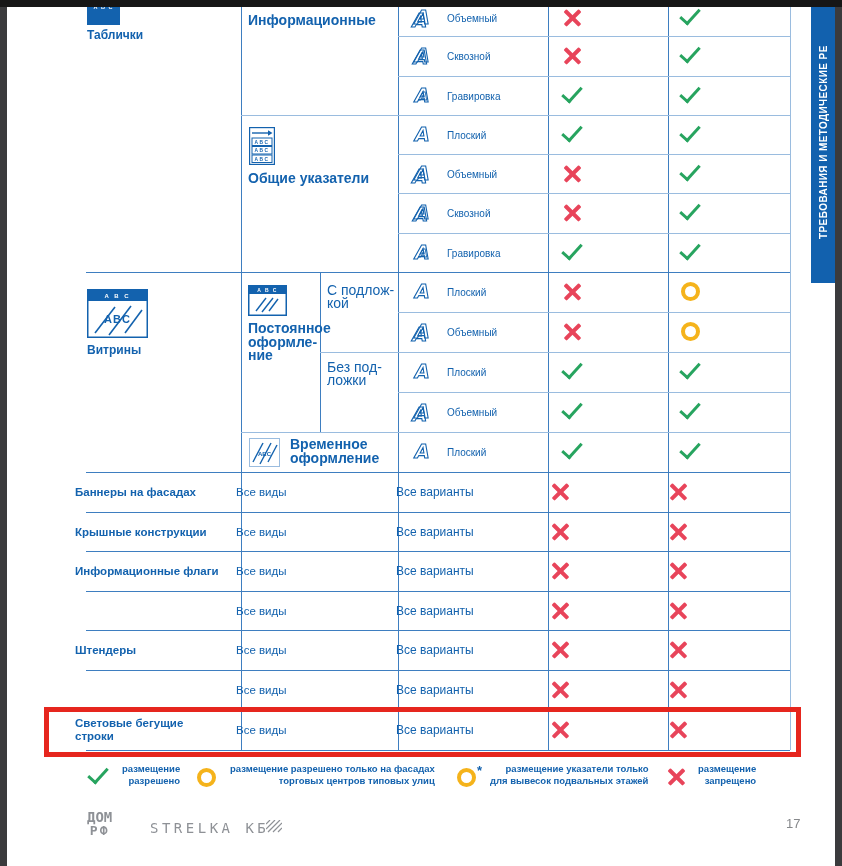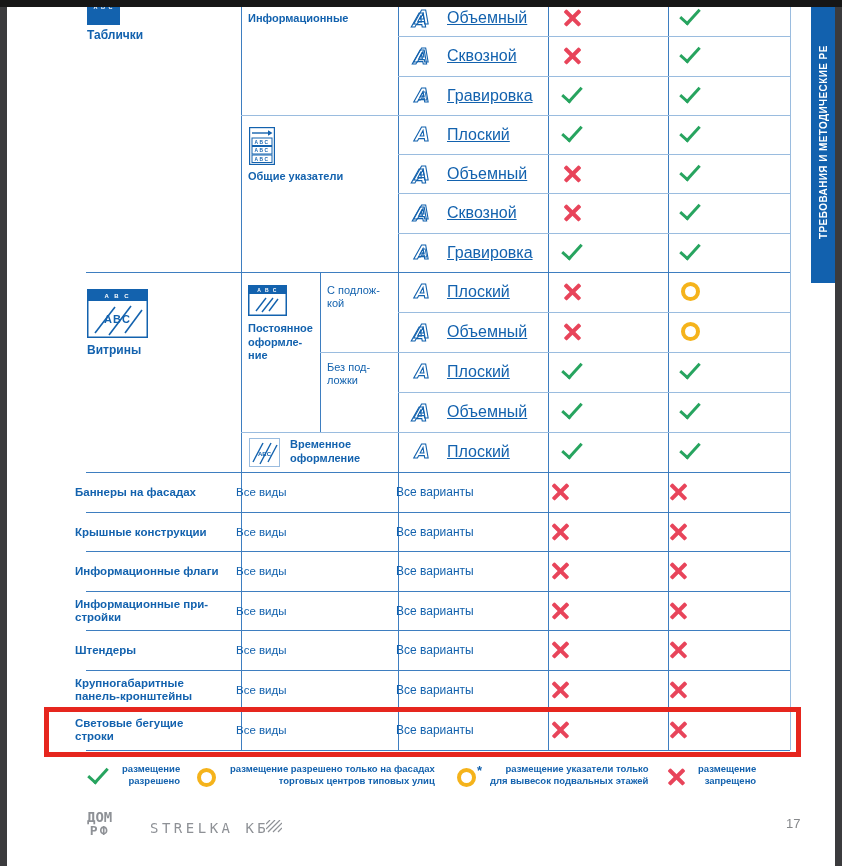--- a/index.html
+++ b/index.html
@@ -23,21 +23,21 @@
   .hl{position:absolute;height:1px;}
   .vl{position:absolute;width:1px;}
   .tone-l{background:var(--lblue);}
   .tone-d{background:var(--mblue);}
   
   .vrow{position:absolute;left:398px;width:392px;height:40px;}
   .aicon{position:absolute;left:14px;top:6px;width:24px;height:26px;overflow:visible;}
   .at{font-family:"DejaVu Sans",sans-serif;font-style:italic;font-weight:bold;font-size:19px;
       fill:none;stroke:var(--blue);stroke-width:1.1px;}
   .ats{font-size:11px;stroke-width:.8px;}
-  .vlabel{position:absolute;left:49px;top:50%;transform:translateY(-50%);font-size:16px;color:var(--blue);text-decoration:underline;}
+  .vlabel{position:absolute;left:49px;top:50%;transform:translateY(-50%);font-size:10px;color:var(--blue);}
   
   .ic{position:absolute;width:22px;height:22px;top:9px;}
   .ic.c1{left:164px;} .ic.c2{left:282px;}
   .ic.check::before{content:"";position:absolute;left:0px;top:2px;width:17px;height:8px;
     border-left:3.8px solid var(--green);border-bottom:3.8px solid var(--green);transform:rotate(-48deg);}
   .ic.cross::before,.ic.cross::after{content:"";position:absolute;left:0px;top:9px;width:21px;height:3.8px;
     background:var(--red);border-radius:1px;}
   .ic.cross::before{transform:rotate(45deg);} .ic.cross::after{transform:rotate(-45deg);}
   .ic.circle::before{content:"";position:absolute;left:1px;top:1px;width:11px;height:11px;
     border:4.4px solid var(--yellow);border-radius:50%;}
@@ -46,21 +46,21 @@
   .srow{position:absolute;left:74px;width:704px;height:40px;}
   .srow .cat{position:absolute;left:1px;top:50%;transform:translateY(-50%);font-weight:bold;
     font-size:11.5px;line-height:13px;color:var(--blue);}
   .srow .cat span{display:block;}
   .srow .kinds{position:absolute;left:162px;top:50%;transform:translateY(-50%);font-size:11.5px;color:var(--blue);}
   .srow .vars{position:absolute;left:322px;top:50%;transform:translateY(-50%);font-size:12px;color:var(--blue);}
   .srow .ic.c1{left:476px;} .srow .ic.c2{left:594px;}
   
   .cell{position:absolute;color:var(--blue);}
   .bold{font-weight:bold;}
-  .fs12{font-size:12px;} .fs115{font-size:11px;}
+  .fs12{font-size:12px;} .fs115{font-size:14px;}
   .lh13{line-height:13px;} .lh135{line-height:13.5px;}
   .cell span{display:block;}
   .iconbox{position:absolute;background:var(--blue);color:#fff;overflow:hidden;}
   .iconbox .abc{display:block;text-align:center;font-weight:bold;letter-spacing:1px;}
   
   .lg-ic{position:absolute;}
   .lgtxt{position:absolute;color:var(--blue);font-size:9.5px;font-weight:bold;line-height:12px;text-align:right;}
   .lgtxt span{display:block;}
   
   .logo{position:absolute;left:87px;top:810px;color:var(--gray);
@@ -324,44 +324,36 @@
     <div class="cat">
         <span>Информационные флаги</span>
         <span></span>
       </div>
     <span class="kinds">Все виды</span>
     <span class="vars">Все варианты</span>
     <span class="ic cross c1"></span>
     <span class="ic cross c2"></span>
   </div>
   <div class="srow" style="top:591px;height:39px">
-    <div class="cat">
-        <span>Информационные при-</span>
-        <span>стройки</span>
-      </div>
     <span class="kinds">Все виды</span>
     <span class="vars">Все варианты</span>
     <span class="ic cross c1"></span>
     <span class="ic cross c2"></span>
   </div>
   <div class="srow" style="top:630px">
     <div class="cat">
         <span>Штендеры</span>
         <span></span>
       </div>
     <span class="kinds">Все виды</span>
     <span class="vars">Все варианты</span>
     <span class="ic cross c1"></span>
     <span class="ic cross c2"></span>
   </div>
   <div class="srow" style="top:670px">
-    <div class="cat">
-        <span>Крупногабаритные</span>
-        <span>панель-кронштейны</span>
-      </div>
     <span class="kinds">Все виды</span>
     <span class="vars">Все варианты</span>
     <span class="ic cross c1"></span>
     <span class="ic cross c2"></span>
   </div>
   <div class="srow" style="top:710px">
     <div class="cat">
         <span>Световые бегущие</span>
         <span>строки</span>
       </div>

